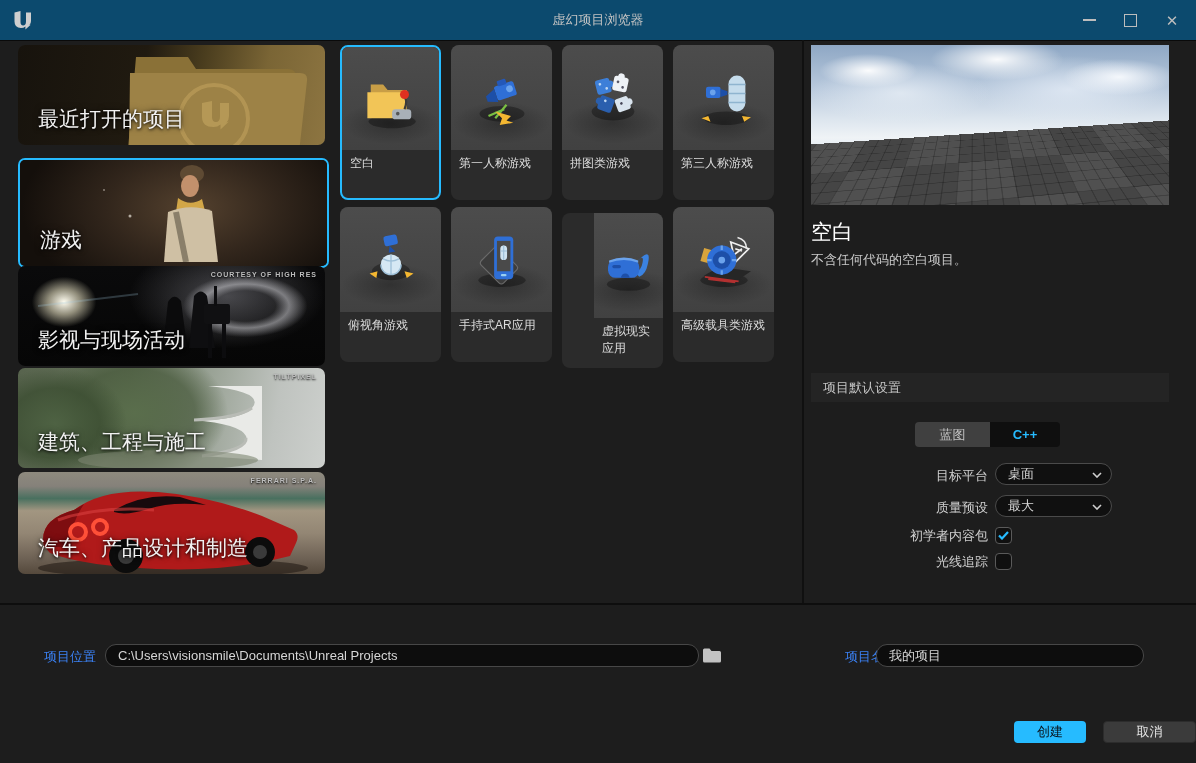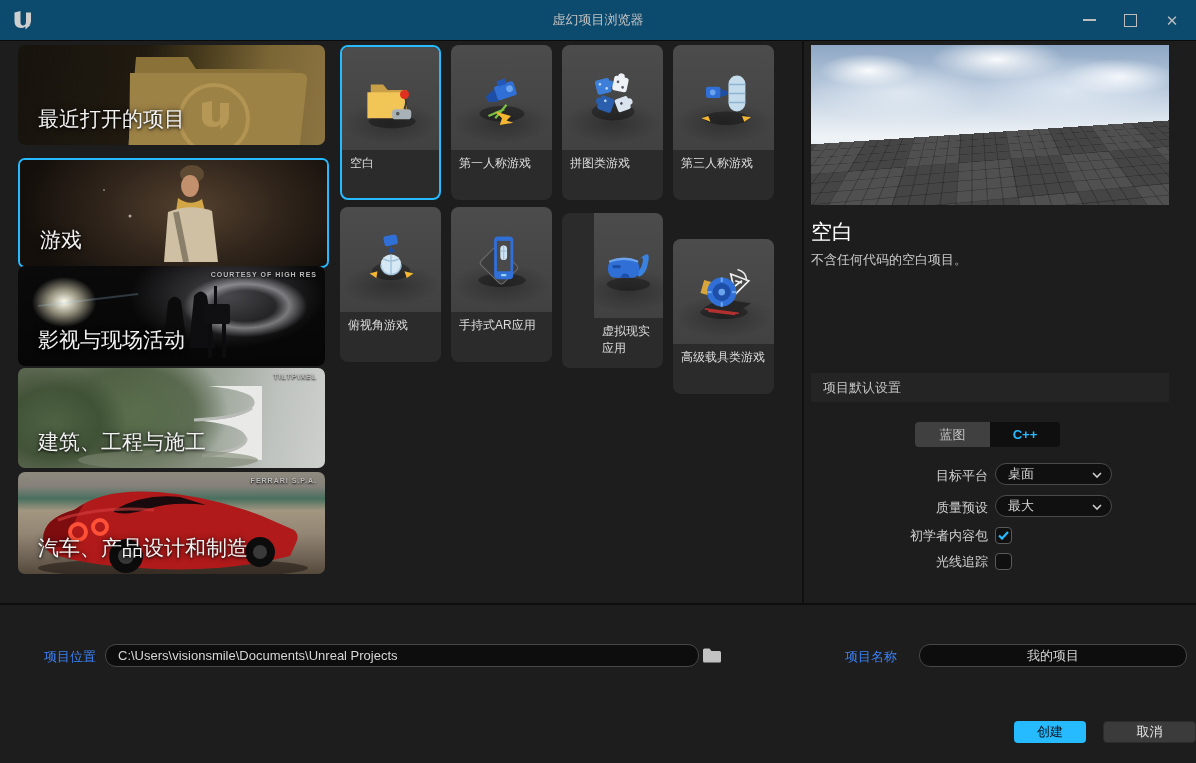--- a/index.html
+++ b/index.html
@@ -290,21 +290,21 @@
         <path d="M38 30 q16 -18 12 0 q-2 10 -8 12 l-4 -4 q6 -2 7 -9 q2 -10 -7 1 z" fill="#3b82e0"></path>
         <rect x="13" y="26" width="29" height="17" rx="7" fill="#2f6fd6"></rect>
         <path d="M14 29 q14 -5 27 0 l0 -2 q-13 -6 -27 0 z" fill="#6ba3ec"></path>
         <path d="M25 43 a4 4 0 0 1 8 0 z" fill="#1d4fa8"></path>
         <rect x="17" y="31" width="8" height="3" rx="1.5" fill="#1d4fa8"></rect>
       </svg>
     </div>
     <div class="tlabel">虚拟现实应用</div>
   </div>
 
-  <div class="tcard" style="left:673px;top:207px;margin-top:32px;">
+  <div class="tcard" style="left:673px;top:207px;">
     <div class="ticon">
       <svg width="72" height="72" viewBox="0 0 64 64">
         <ellipse cx="32" cy="50" rx="21" ry="6" fill="rgba(0,0,0,.32)"></ellipse>
         <path d="M14 46 l30 4 12 -8 -28 -4 z" fill="#262626"></path>
         <path d="M15 47 l30 4 M18 49 l24 3" stroke="#b23030" stroke-width="1.5"></path>
         <path d="M38 16 l16 6 -12 12 z M42 22 l6 2 M40 28 l8 -6" stroke="#f0f0f0" stroke-width="1.5" fill="none"></path>
         <g transform="rotate(16 30 32)">
             <rect x="12" y="26" width="9" height="12" fill="#d8a43c"></rect>
           </g>
         <circle cx="30" cy="32" r="13" fill="#2f6fd6"></circle>
@@ -359,18 +359,18 @@
   <div class="checkbox" style="top:553px;"></div>
 
   <div class="hdiv"></div>
 
   <div class="flbl" style="left:44px;top:648px;">项目位置</div>
   <input class="finput" style="left: 105px; width: 594px;" value="C:\Users\visionsmile\Documents\Unreal Projects">
   <svg class="folderbtn" viewBox="0 0 20 18">
     <path d="M1 4 q0 -1.5 1.5 -1.5 h5 l2 2.5 h8 q1.5 0 1.5 1.5 v8.5 q0 1.5 -1.5 1.5 h-15 q-1.5 0 -1.5 -1.5 z" fill="#c2c2c2"></path>
   </svg>
   <div class="flbl" style="left:845px;top:648px;">项目名称</div>
-  <input class="finput" style="left: 919px; width: 268px; text-align: center;" value="我的项目">
+  <input class="finput" style="left: 876px; width: 268px;" value="我的项目">
 
   <div class="btn btn-create">创建</div>
   <div class="btn btn-cancel">取消</div>
 
 </div>
 
 </body></html>

